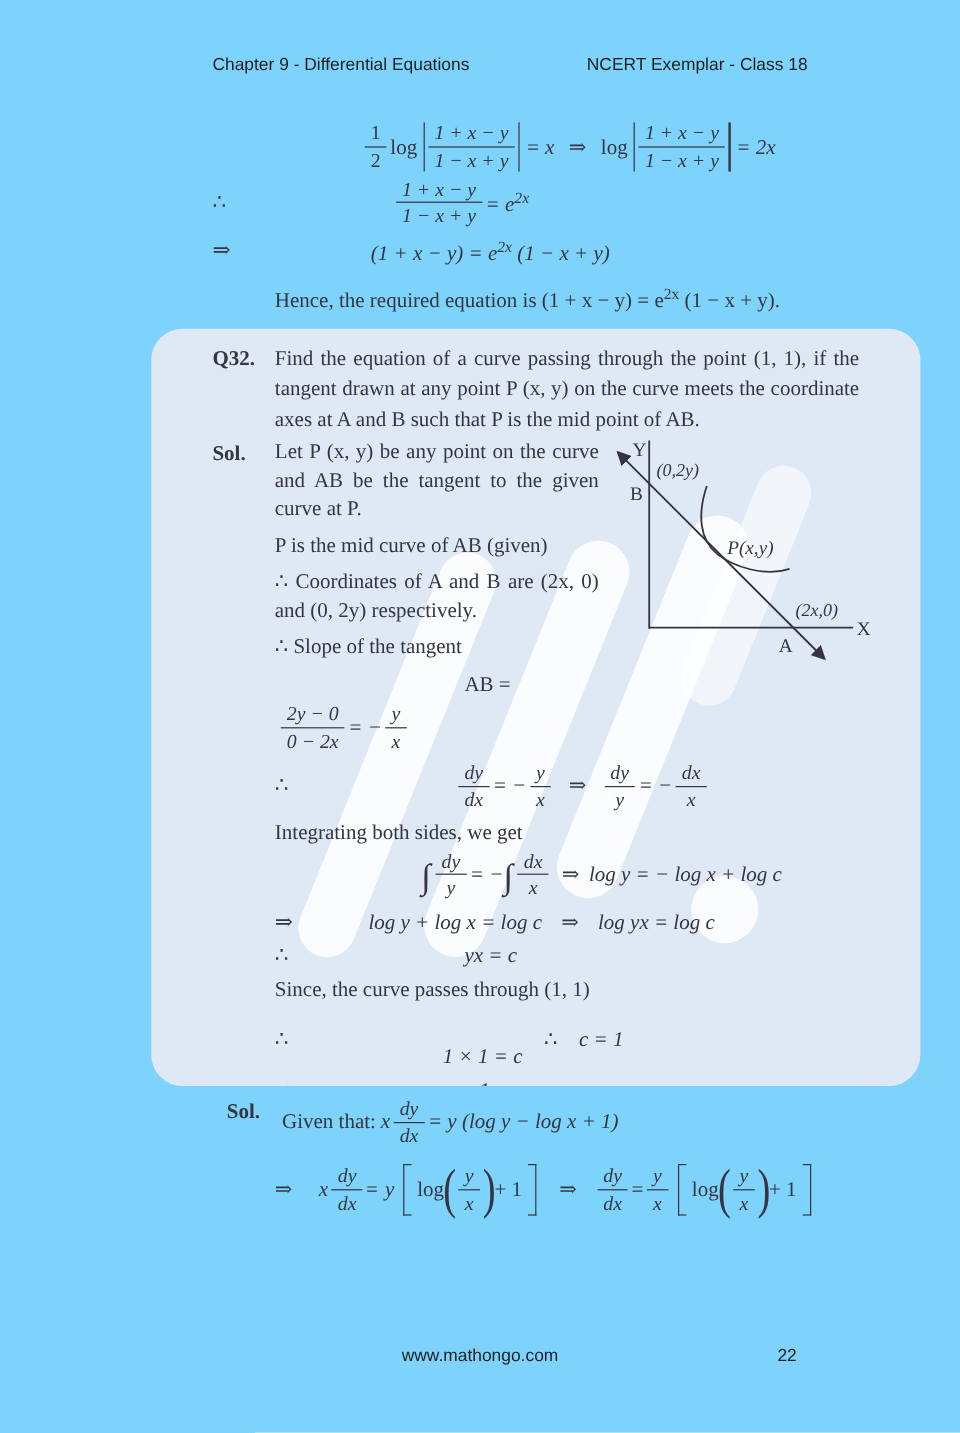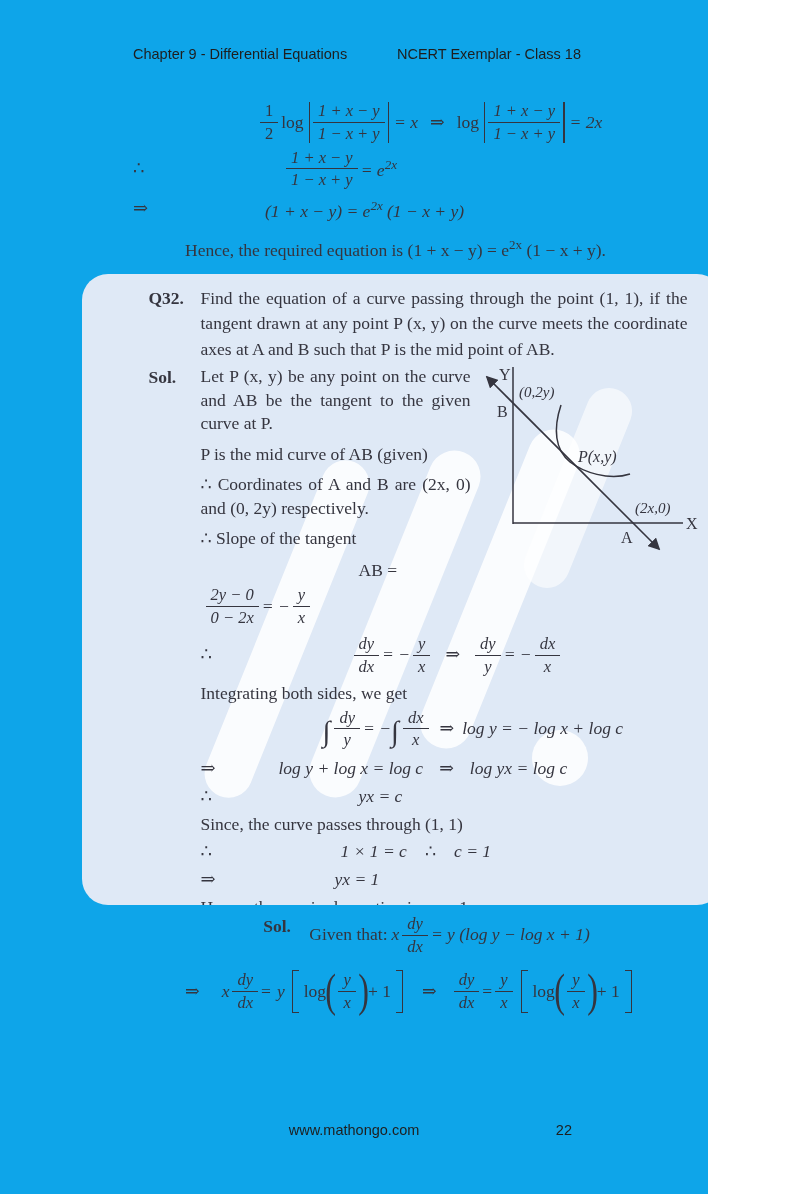--- a/index.html
+++ b/index.html
@@ -3,23 +3,23 @@
 <meta charset="utf-8">
 <style>
   :root{
     --panel_bg:#dfe9f6;
     --text:#35353f;
     --watermark:#ffffff;
   }
   *{margin:0;padding:0;box-sizing:border-box;}
   html,body{background:#ffffff;}
   .page{
-    width:708px;height:1194px;position:relative;background:#0ea5e9;
+    width:800px;height:1194px;position:relative;background:#7dd3fc;
     font-family:"Liberation Serif","DejaVu Serif",serif;
-    color:var(--text);overflow:hidden;
+    color:var(--text);overflow:hidden;padding-left:44px;
   }
   
   .hdr{
     display:flex;justify-content:space-between;
     padding:46px 127px 0 133px;
     font-family:"Liberation Sans",sans-serif;
     font-size:14.5px;color:#1e1e1e;
   }
   .ftr{
     position:absolute;left:0;top:1122px;width:100%;
@@ -58,21 +58,21 @@
   
   .panel{
     position:relative;margin:11px 0 0 82px;width:641px;height:631px;
     background:var(--panel_bg);border-radius:26px;overflow:hidden;
   }
   .wm{position:absolute;inset:0;pointer-events:none;}
   .wm .bar{position:absolute;background:var(--watermark);opacity:.85;border-radius:28px;transform:rotate(22deg);}
   .wm .dot{position:absolute;background:var(--watermark);opacity:.85;border-radius:50%;}
   .bb{position:relative;padding:12px 20px 0 51px;z-index:1;}
 
-  .qrow{display:flex;align-items:flex-start;font-size:17.5px;line-height:25.5px;justify-content:center;}
+  .qrow{display:flex;align-items:flex-start;font-size:17.5px;line-height:25.5px;}
   .qlabel{width:52px;flex:none;font-weight:bold;}
   .qtext{width:487px;text-align:justify;}
 
   .solwrap{position:relative;width:487px;}
   .soltext{width:270px;font-size:17.5px;line-height:23.5px;}
   .soltext p{margin-bottom:7px;text-align:justify;}
   .fig{position:absolute;right:-12px;top:-6px;}
 
   .m-ab{margin:2px 0 0 158px;font-size:17.5px;}
   .m-slope{margin:2px 0 0 2px;}
@@ -264,21 +264,21 @@
 
           <div class="eqrow m-short">
             <span class="lead">∴</span>
             <span class="mi" style="margin-left:112px;">yx = c</span>
           </div>
 
           <div class="plain">Since, the curve passes through (1, 1)</div>
 
           <div class="eqrow m-short">
             <span class="lead">∴</span>
-            <span class="mi" style="margin-left:94px;">1 × 1 = c</span>
+            <span class="mi" style="margin-left:94px;margin-top:29px;">1 × 1 = c</span>
             <span style="margin:0 18px;">∴</span>
             <span class="mi">c = 1</span>
           </div>
 
           <div class="eqrow m-short">
             <span class="lead">⇒</span>
             <span class="mi" style="margin-left:88px;">yx = 1</span>
           </div>
 
           <div class="plain">Hence, the required equation is xy = 1.</div>

